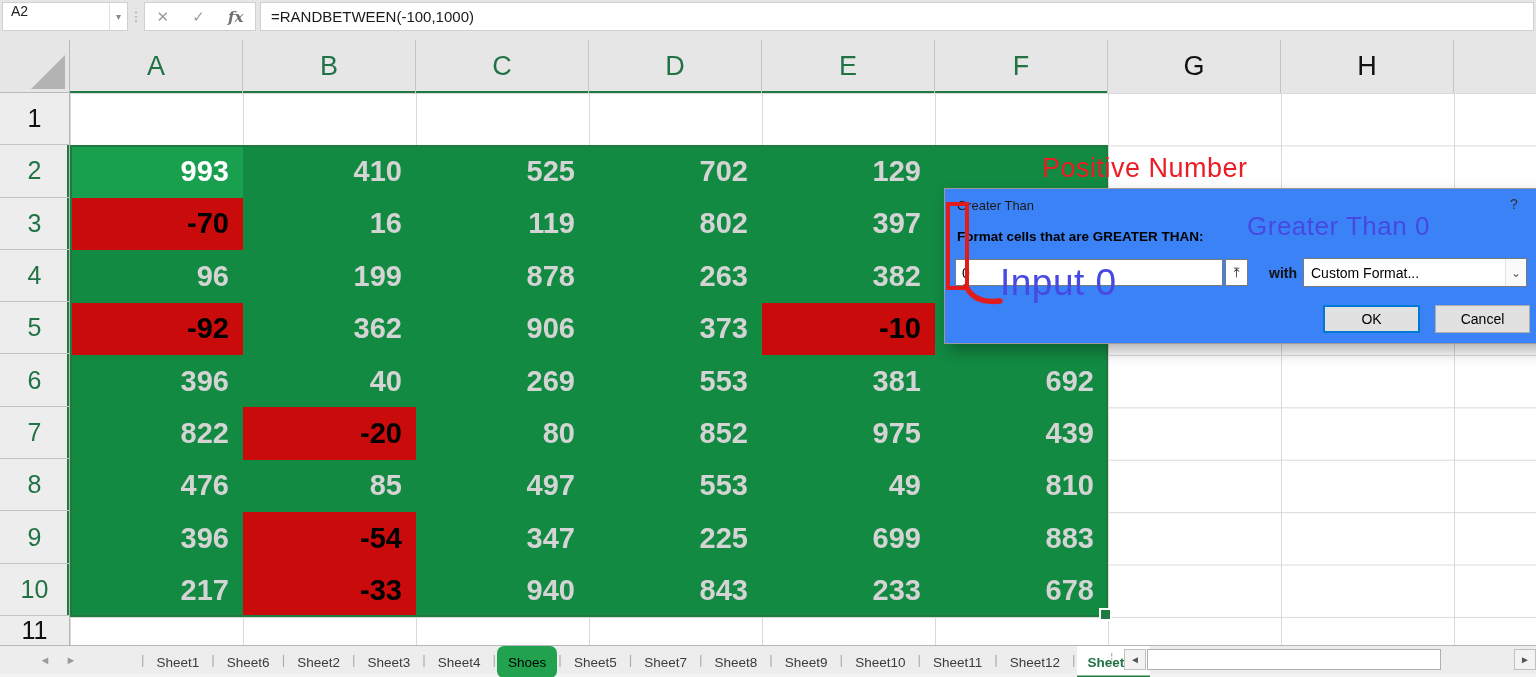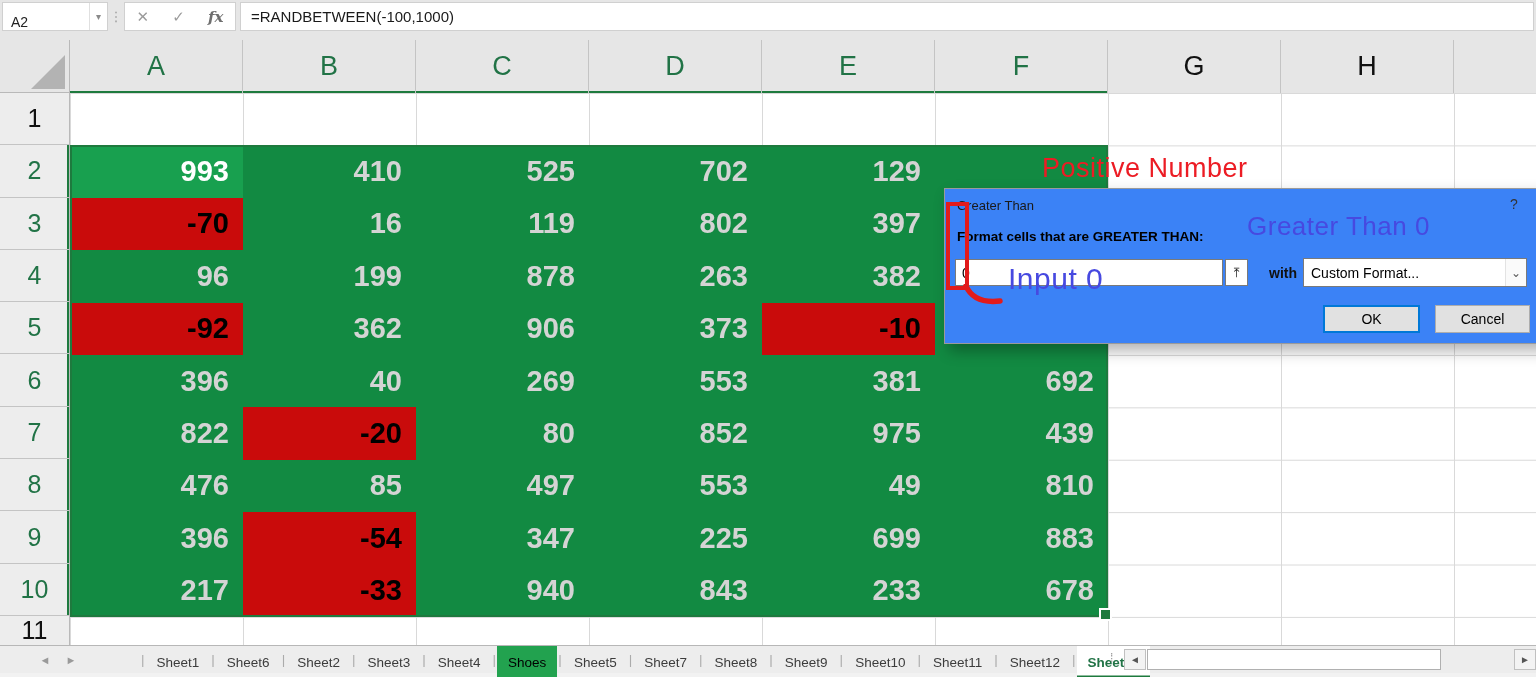--- a/index.html
+++ b/index.html
@@ -5,22 +5,22 @@
   * { box-sizing: border-box; margin: 0; padding: 0; }
   html,body { width:1536px; height:677px; }
   body {
     position: relative; overflow: hidden; background:#fff;
     font-family: "Liberation Sans", sans-serif;
   }
 
   
   .fbar { position:absolute; left:0; top:0; width:1536px; height:33px;
           background:#E6E6E6; display:flex; align-items:stretch; }
-  .namebox { width:106px; margin:2px 0 2px 2px; background:#fff;
-             border:1px solid #D0D0D0; display:flex; align-items:flex-end;
+  .namebox { width:126px; margin:2px 0 2px 2px; background:#fff;
+             border:1px solid #D0D0D0; display:flex; align-items:flex-start;
              font-size:14px; padding-left:8px; color:#222; }
   .namebox .dd { margin-left:auto; padding:0 6px; color:#8a8a8a; font-size:10px;
                  border-left:1px solid #E0E0E0; align-self:stretch;
                  display:flex; align-items:center; }
   .fhandle { width:16px; display:flex; align-items:center; justify-content:center;
              color:#9a9a9a; font-size:13px; }
   .fbtns { width:112px; margin:2px 0; background:#fff; border:1px solid #D0D0D0;
            display:flex; align-items:center; justify-content:space-around;
            color:#9b9b9b; font-size:15px; }
   .fbtns .fx { font-family:"DejaVu Serif", serif; font-style:italic;
@@ -96,36 +96,36 @@
          display:flex; align-items:center; justify-content:center; font-size:14px; color:#000; }
   .btn.ok { left:378px; width:97px; border:2px solid #0078D7; }
   .btn.cancel { left:490px; width:95px; border:1px solid #ADADAD; }
 
   
   .ann { position:absolute; z-index:20; font-weight:normal; letter-spacing:.5px; }
   .ann.red { color:#EC1C24; }
   .ann.blue { color:#4749E0; }
   .ann-posnum { left:1042px; top:153px; font-size:27px; }
   .ann-gt0 { left:1247px; top:186px; font-size:26px;margin-top:25px; }
-  .ann-input0 { left:1000px; top:262px; font-size:30px;margin-left:8px; }
+  .ann-input0 { left:1000px; top:262px; font-size:37px; }
   .ann-rect { position:absolute; left:946px; top:202px; width:23px; height:88px;
               border:4px solid #E21B1B; z-index:20; }
   .ann-curve { position:absolute; left:962px; top:284px; z-index:20; }
 
   
   .tabbar { position:absolute; left:0; top:645px; width:1536px; height:28px;
             background:#EDEDED; border-top:1px solid #B7B7B7; display:flex;
             align-items:stretch; font-size:13.5px; color:#444; z-index:30; }
   .tnav { width:26px; display:flex; align-items:center; justify-content:center;
           color:#9a9a9a; font-size:11px; }
   .tnav.first { margin-left:32px; }
   .tabs { display:flex; align-items:stretch; margin-left:56px; }
   .tabsep { display:flex; align-items:center; color:#ABABAB; padding:0 1px; }
   .tab { display:flex; align-items:center; padding:16px 11px; color:#3c3c3c; }
-  .tab.green { background:#22A24F; color:#000; }
+  .tab.green { background:#22A24F; color:#000;border-radius:7px; }
   .tab.active { background:#fff; color:#217346; font-weight:bold;
                 box-shadow: inset 0 -2.5px 0 0 #1E7A3E; }
   .addsheet { width:19px; height:19px; border:1px solid #767676; border-radius:50%;
               display:flex; align-items:center; justify-content:center;
               font-size:14px; color:#555; margin:4px 0 0 28px; }
   .thandle { position:absolute; left:1110px; top:5px; color:#9a9a9a; font-size:12px; }
   .hscroll { position:absolute; left:1124px; top:3px; right:0; height:21px; display:flex; }
   .harrow { width:22px; height:21px; background:#F3F3F3; border:1px solid #C0C0C0;
             display:flex; align-items:center; justify-content:center;
             color:#555; font-size:10px; }

